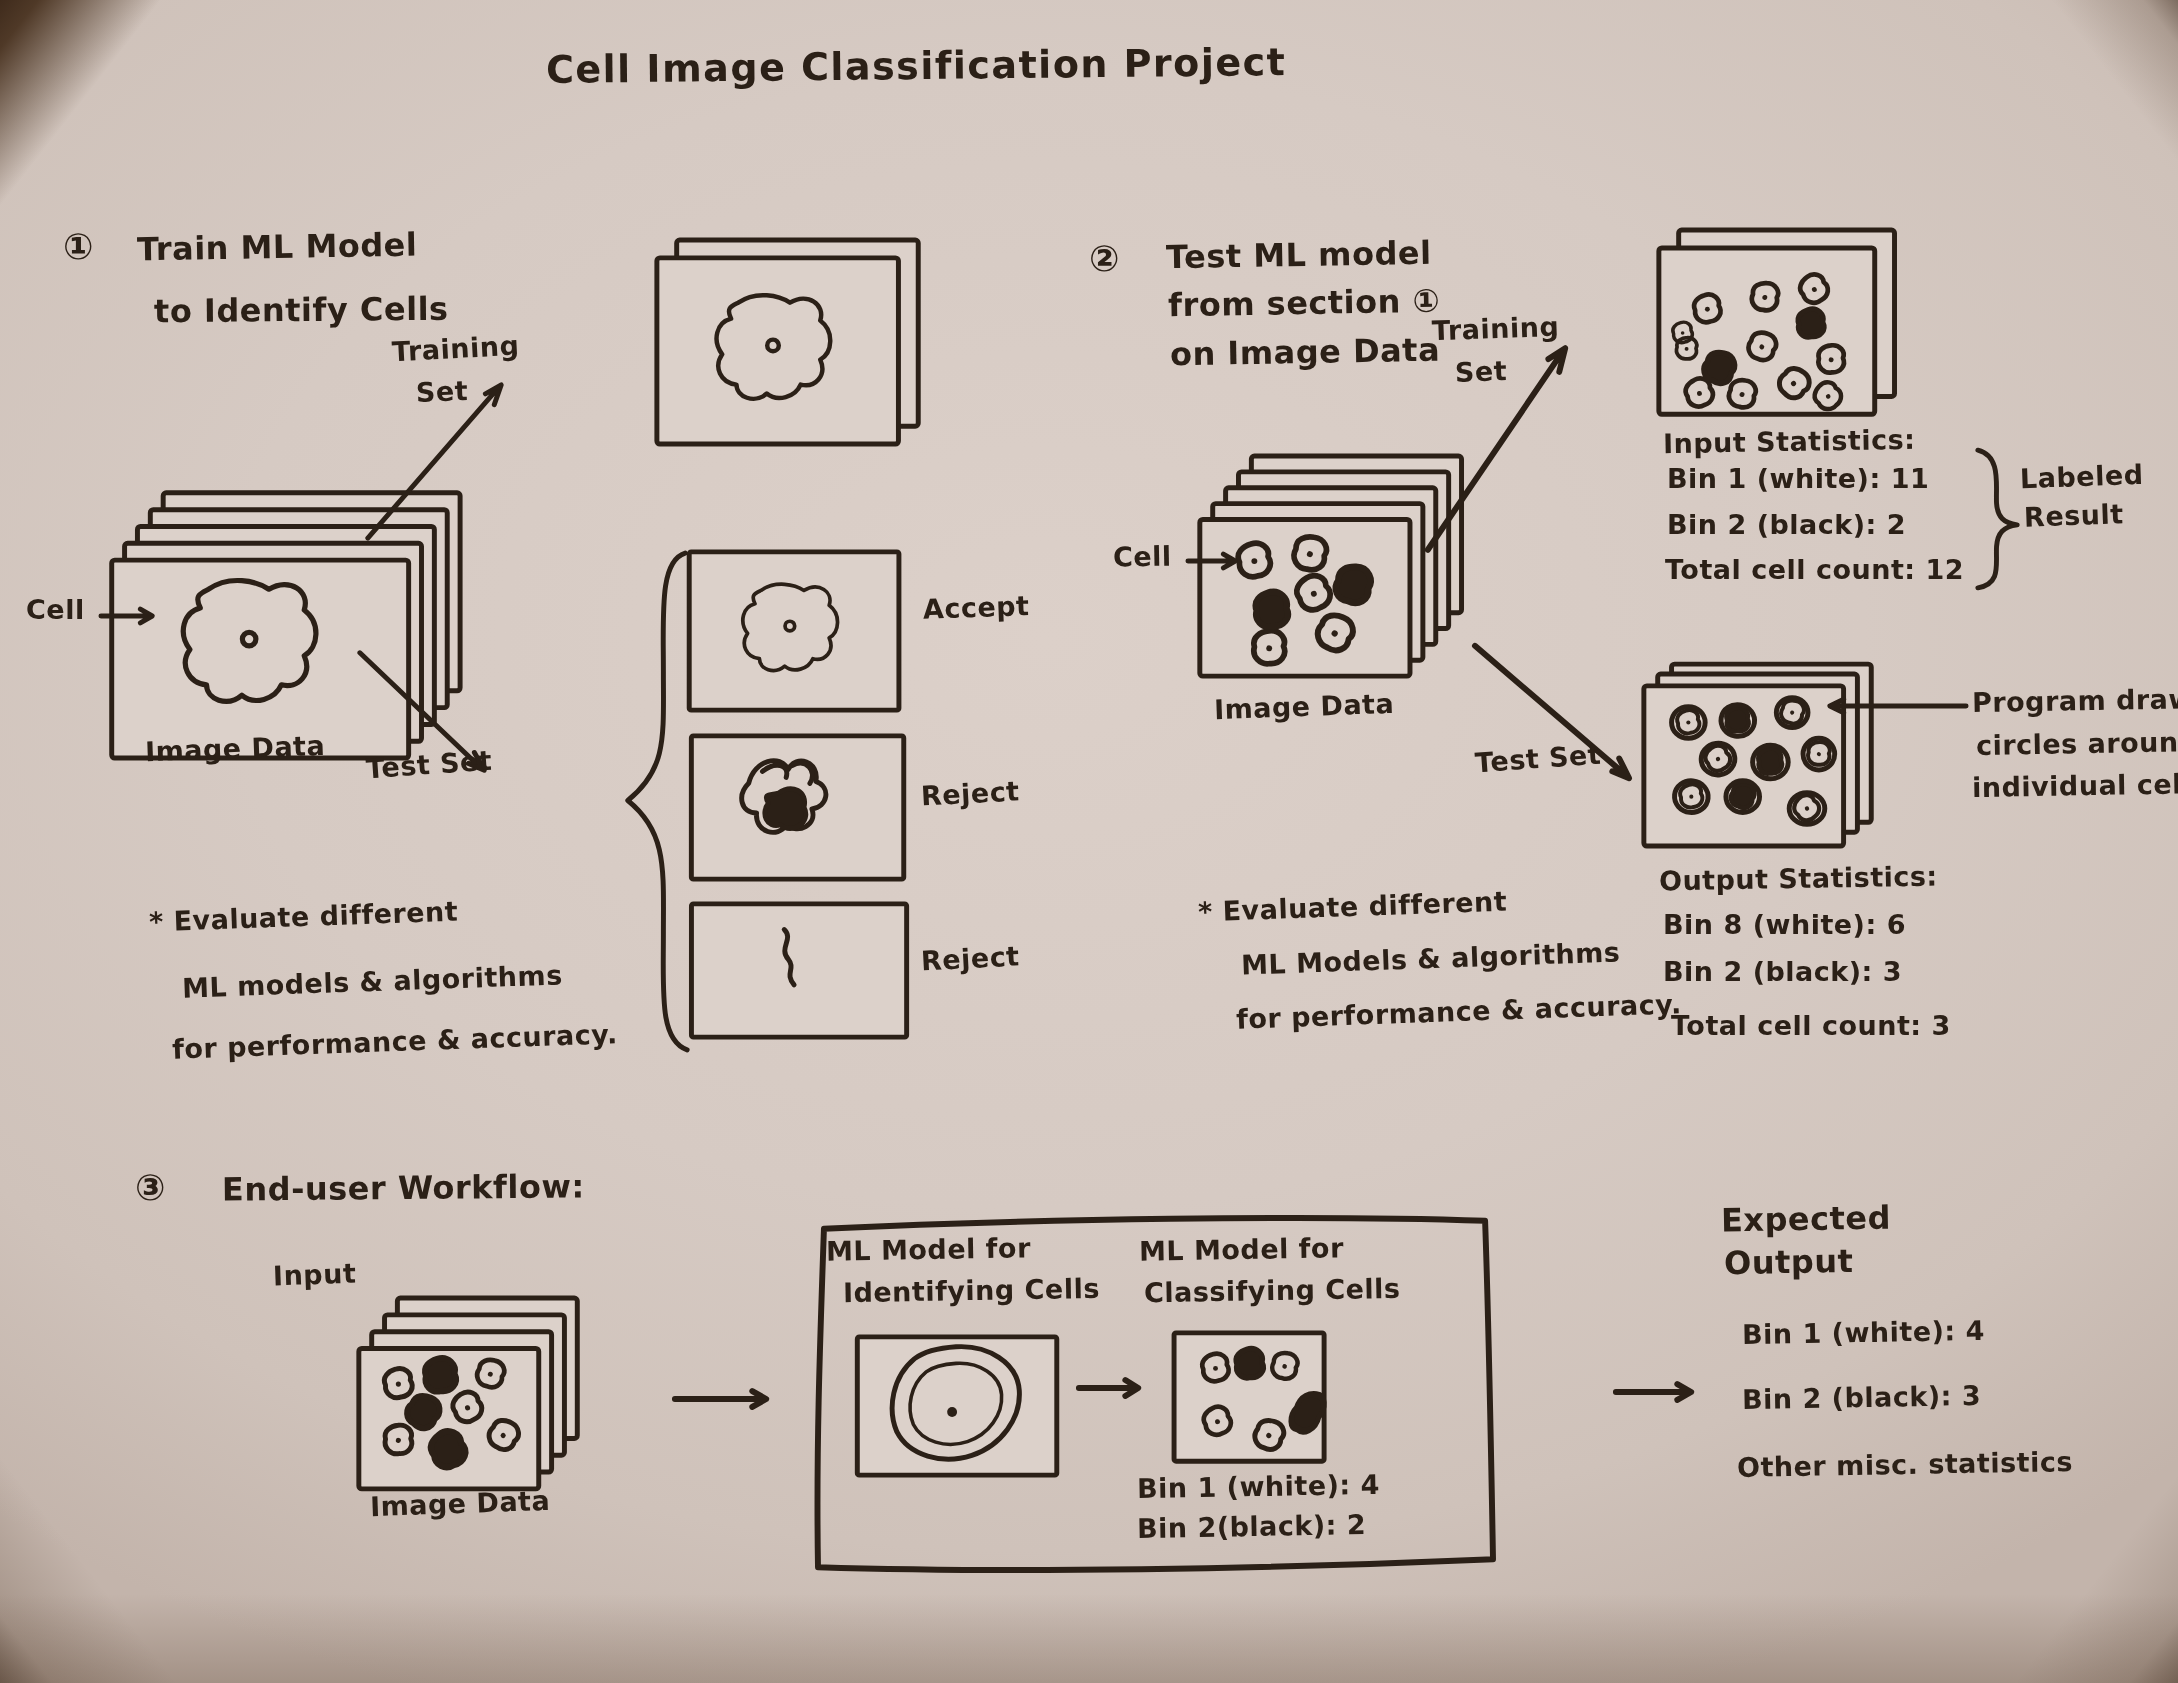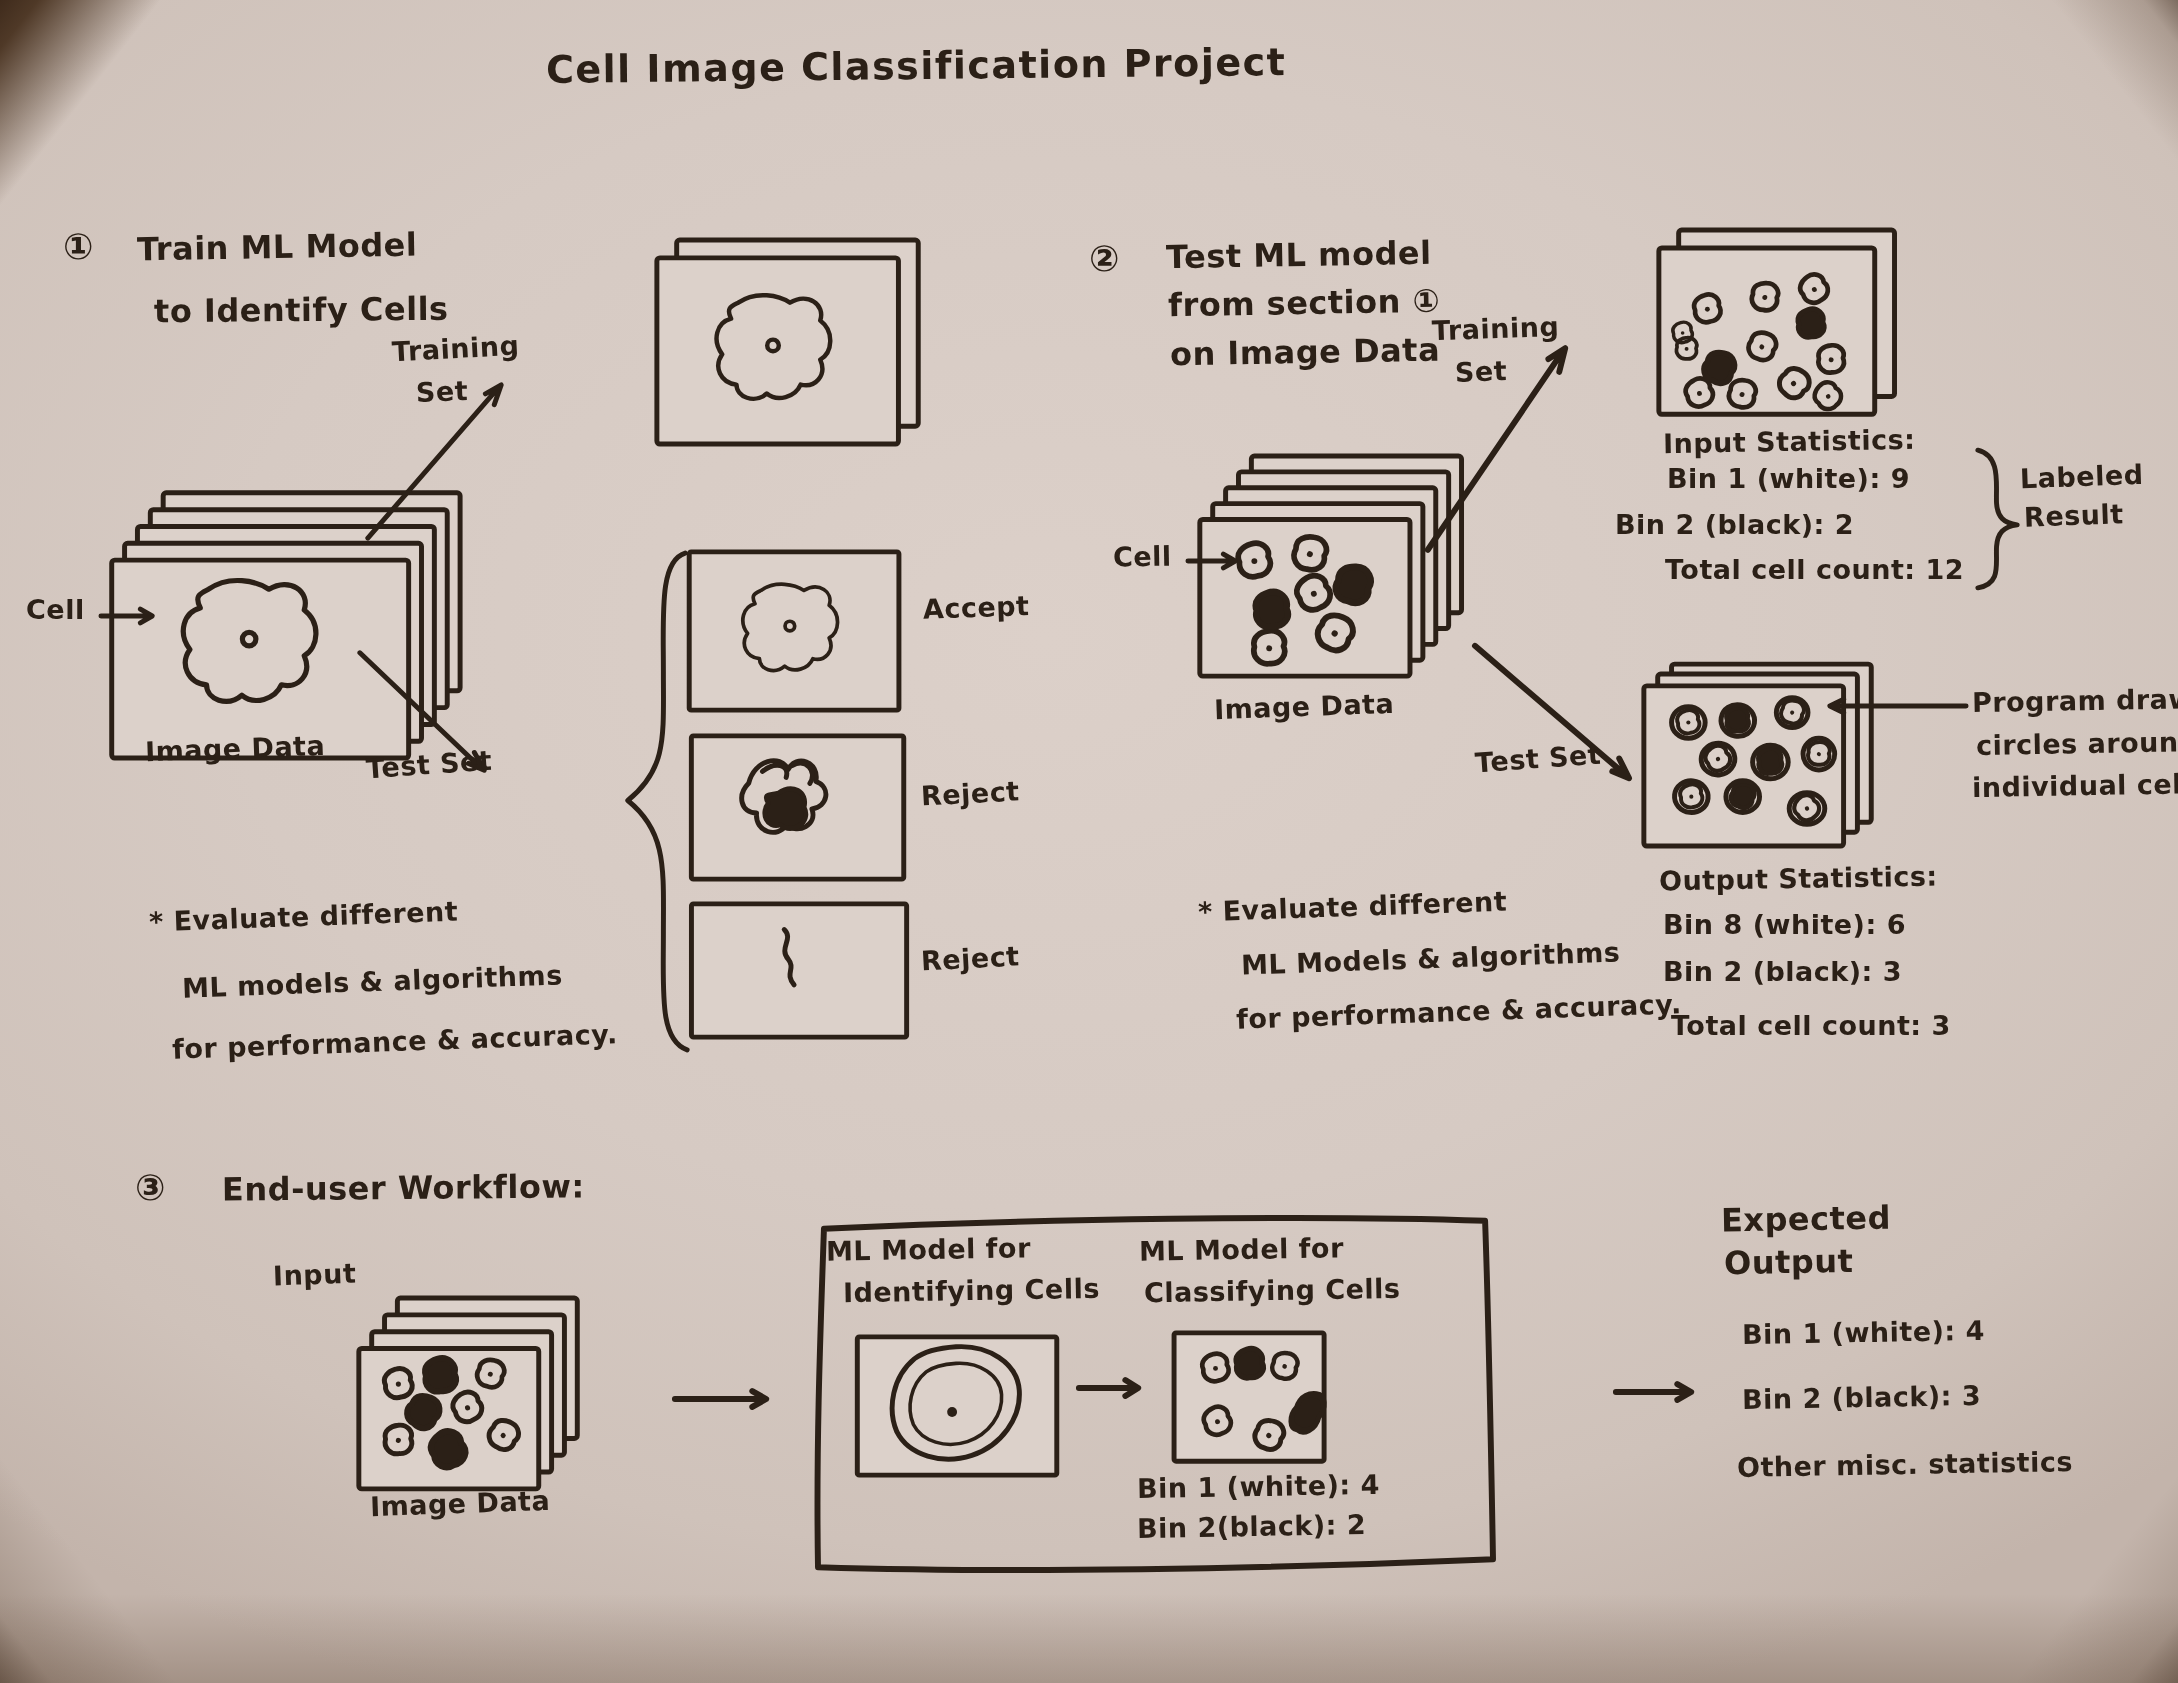--- a/index.html
+++ b/index.html
@@ -161,22 +161,22 @@
     <use href="#cell-w" transform="translate(188,141) scale(0.95) rotate(10)"></use>
     <use href="#cell-w" transform="translate(55,175) scale(0.95) rotate(-10)"></use>
     <use href="#cell-w" transform="translate(98,176) scale(0.95) rotate(25)"></use>
     <use href="#cell-w" transform="translate(150,165) scale(1.0) rotate(55)"></use>
     <use href="#cell-w" transform="translate(185,178) scale(0.9) rotate(-30)"></use>
     <use href="#cell-b" transform="translate(168,105) scale(1.05)"></use>
     <use href="#cell-b" transform="translate(75,150) scale(1.15) rotate(30)"></use>
   </svg>
 
   <div class="hw t" style="left:1663px;top:426px;transform:rotate(-1deg);">Input Statistics:</div>
-  <div class="hw t" style="left:1667px;top:463px;">Bin 1 (white): 9</div>
-  <div class="hw t" style="left:1615px;top:509px;">Bin 2 (black): 2</div>
+  <div class="hw t" style="left:1667px;top:463px;">Bin 1 (white): 11</div>
+  <div class="hw t" style="left:1667px;top:509px;">Bin 2 (black): 2</div>
   <div class="hw t" style="left:1665px;top:554px;">Total cell count: 12</div>
   <svg class="abs" style="left:1970px;top:444px;" width="59" height="150" stroke="#2b2017" stroke-width="5" fill="none" stroke-linecap="round" stroke-linejoin="round" viewBox="0 0 60 152">
     <path d="M8,6 C32,12 26,42 27,60 C28,74 34,80 48,82 C34,84 28,90 27,104 C26,122 32,142 8,146"></path>
   </svg>
   <div class="hw t" style="left:2020px;top:461px;transform:rotate(-2deg);">Labeled</div>
   <div class="hw t" style="left:2024px;top:500px;transform:rotate(-2deg);">Result</div>
 
   <svg class="abs" style="left:1632px;top:658px;" width="262" height="213" stroke="#2b2017" stroke-width="5" fill="none" stroke-linecap="round" stroke-linejoin="round" color="#2b2017" viewBox="0 0 265 215">
     <rect x="40" y="6" width="202" height="160" rx="3" fill="#dcd1ca"></rect>
     <rect x="26" y="16" width="202" height="160" rx="3" fill="#dcd1ca"></rect>

